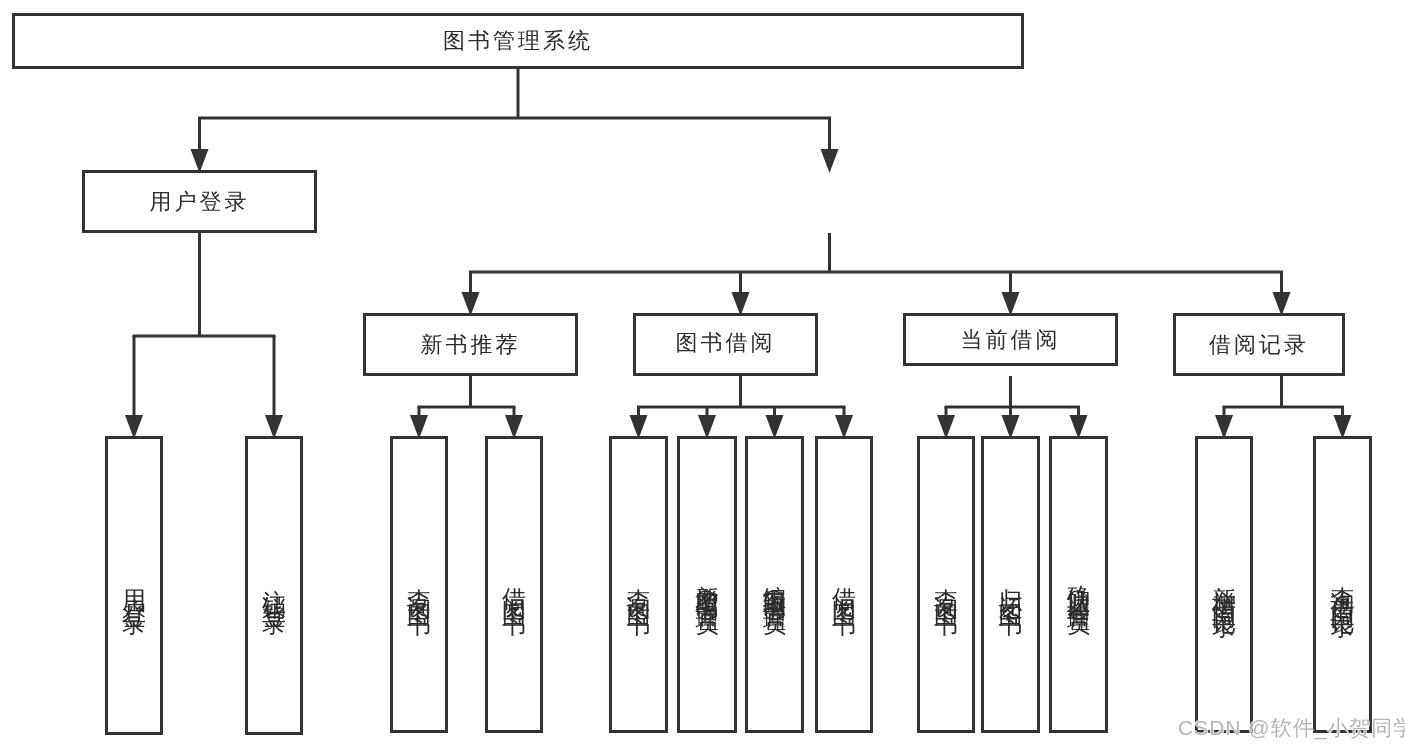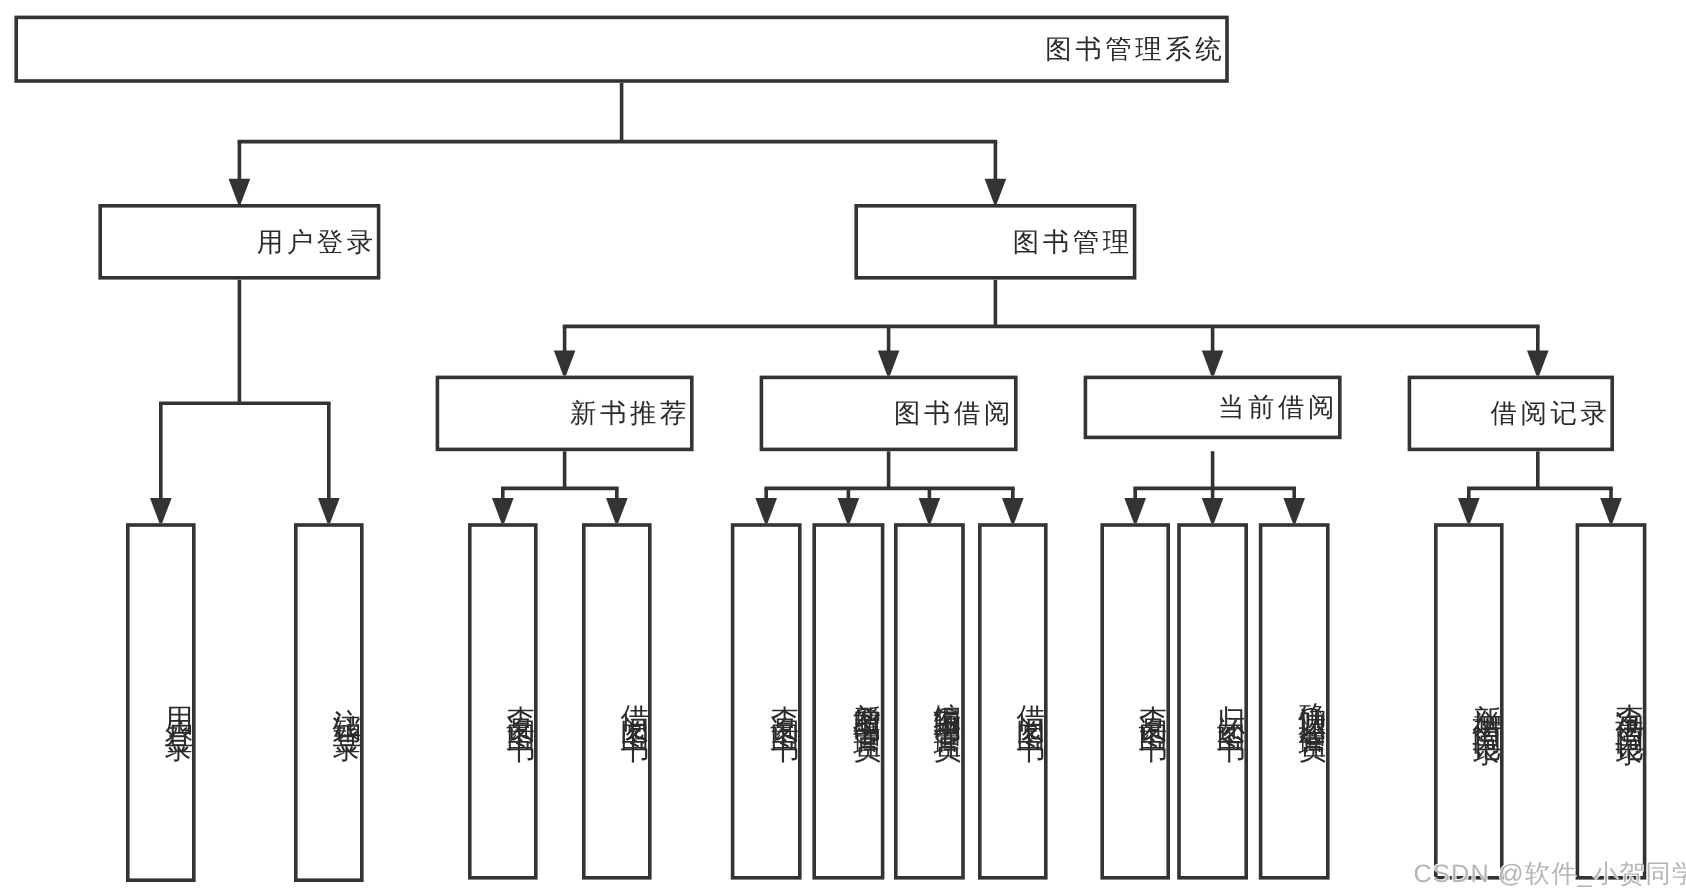--- a/index.html
+++ b/index.html
@@ -12,21 +12,21 @@
     overflow: hidden;
   }
   #stage { position: absolute; left: 0; top: 0; width: 1405px; height: 747px; }
   #wires { position: absolute; left: 0; top: 0; z-index: 1; }
   .node {
     position: absolute;
     background: #ffffff;
     border: 3px solid var(--line, #333333);
     display: flex;
     align-items: center;
-    justify-content: flex-end;
+    justify-content: center;
     z-index: 2;
   }
   .node .lbl {
     color: var(--text, #2b2b2b);
     font-size: 22px;
     letter-spacing: 3px;
     white-space: nowrap;
     line-height: 1;
   }
   .node.v .lbl {
@@ -105,27 +105,24 @@
       <line x1="1342.5" y1="407" x2="1342.5" y2="421" stroke="#333333" stroke-width="3"></line>
       <polygon points="1333.5,415 1351.5,415 1342.5,439" fill="#333333"></polygon>
     </svg>
   <div id="watermark">CSDN @软件_小贺同学</div>
 <div class="node h" style="left: 12px; top: 13px; width: 1012px; height: 56px; border-color: rgb(51, 51, 51); background: rgb(255, 255, 255);">
       <span class="lbl">图书管理系统</span>
     </div>
     <div class="node h" style="left: 82px; top: 170px; width: 235px; height: 63px; border-color: rgb(51, 51, 51); background: rgb(255, 255, 255);">
       <span class="lbl">用户登录</span>
     </div>
-    <div class="node h" style="left: 712px; top: 170px; width: 235px; height: 63px; border-color: rgb(51, 51, 51); background: rgb(255, 255, 255);">
-      <span class="lbl">图书管理</span>
-    </div>
     <div class="node h" style="left: 363px; top: 313px; width: 215px; height: 63px; border-color: rgb(51, 51, 51); background: rgb(255, 255, 255);">
       <span class="lbl">新书推荐</span>
     </div>
-    <div class="node h" style="left: 633px; top: 313px; width: 215px; height: 63px; border-color: rgb(51, 51, 51); background: rgb(255, 255, 255);">
+    <div class="node h" style="left: 633px; top: 313px; width: 185px; height: 63px; border-color: rgb(51, 51, 51); background: rgb(255, 255, 255); font-family: Liberation Mono, monospace;">
       <span class="lbl">图书借阅</span>
     </div>
     <div class="node h" style="left: 903px; top: 313px; width: 215px; height: 53px; border-color: rgb(51, 51, 51); background: rgb(255, 255, 255);">
       <span class="lbl">当前借阅</span>
     </div>
     <div class="node h" style="left: 1173px; top: 313px; width: 172px; height: 63px; border-color: rgb(51, 51, 51); background: rgb(255, 255, 255);">
       <span class="lbl">借阅记录</span>
     </div>
     <div class="node v" style="left: 105px; top: 436px; width: 58px; height: 299px; border-color: rgb(51, 51, 51); background: rgb(255, 255, 255);">
       <span class="lbl" style="letter-spacing: 8px;">用户登录</span>

